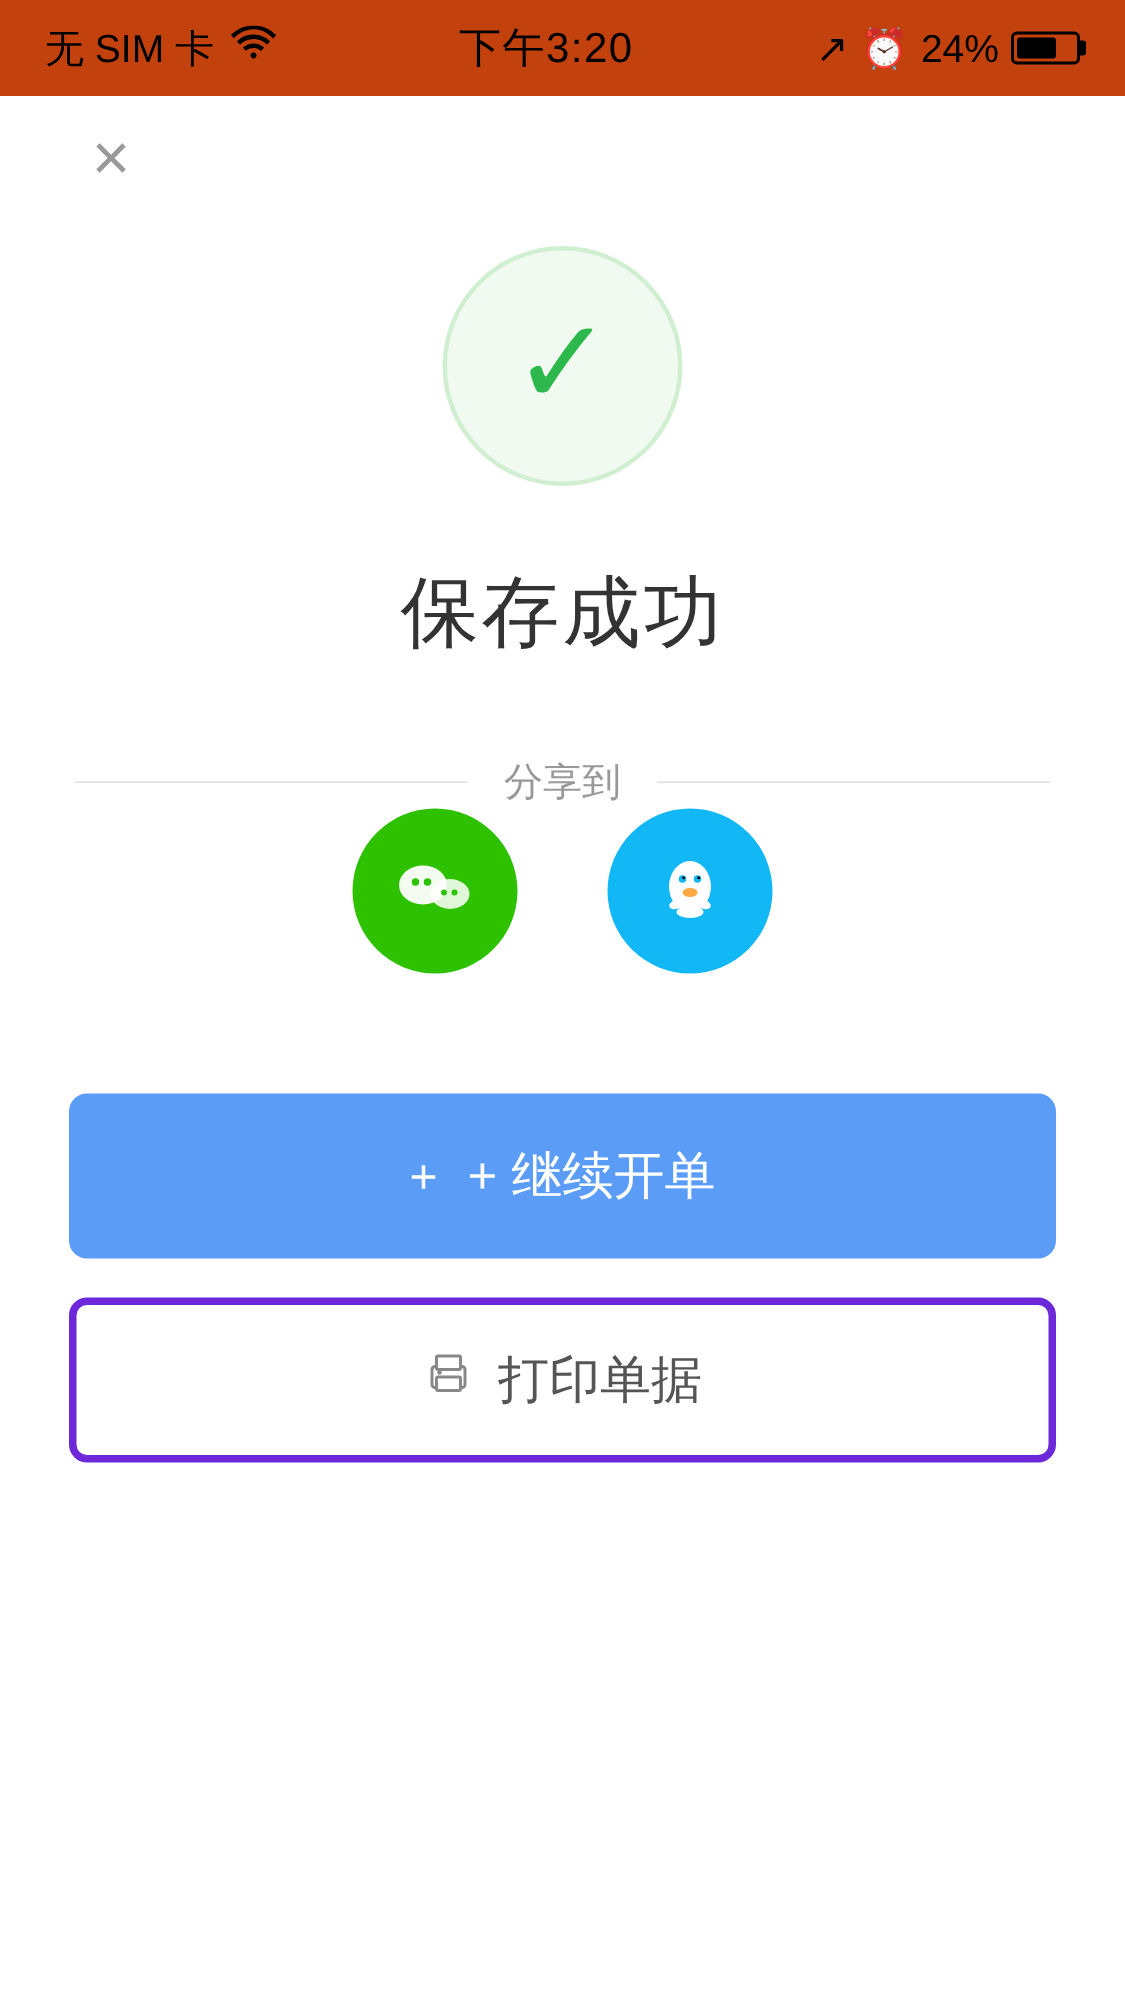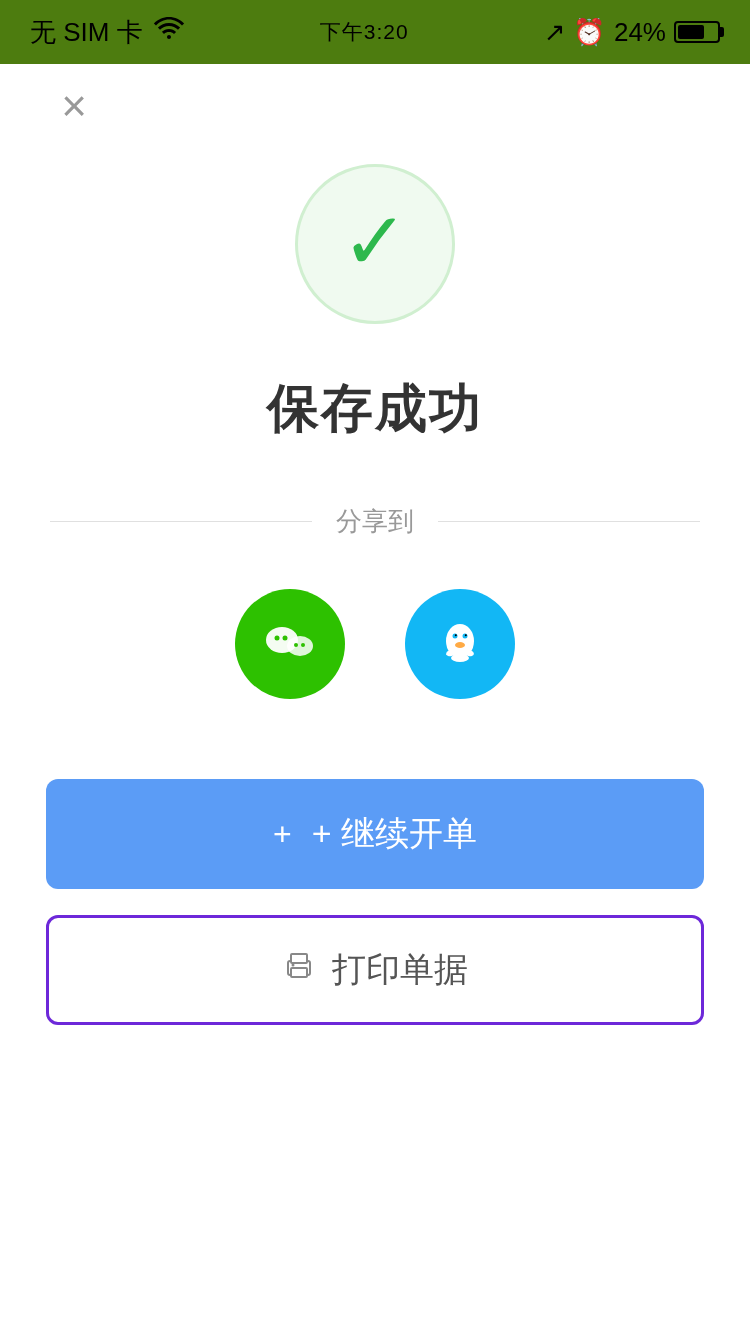--- a/index.html
+++ b/index.html
@@ -15,38 +15,38 @@
       background: #ffffff;
       font-family: -apple-system, "PingFang SC", "Helvetica Neue", sans-serif;
       overflow: hidden;
       position: relative;
     }
 
     
     .status-bar {
       width: 100%;
       height: 64px;
-      background: #4d7c0f;
+      background: #c2410c;
       display: flex;
       align-items: center;
       justify-content: space-between;
       padding: 0 30px;
       font-size: 26px;
       color: #000;
     }
 
     .status-left {
       display: flex;
       align-items: center;
       gap: 10px;
       font-size: 26px;
     }
 
     .status-center {
-      font-size: 21px;
+      font-size: 28px;
       font-weight: 500;
       letter-spacing: 1px;
     }
 
     .status-right {
       display: flex;
       align-items: center;
       gap: 8px;
       font-size: 26px;
     }
@@ -125,32 +125,31 @@
       color: #2db84d;
       font-size: 80px;
       line-height: 1;
       margin-top: -5px;
     }
 
     
     .success-title {
       font-size: 52px;
       color: #333;
-      font-weight: 700;
+      font-weight: 400;
       margin-bottom: 60px;
       letter-spacing: 2px;
     }
 
     
     .share-divider {
       width: 100%;
       display: flex;
       align-items: center;
       padding: 0 50px;
-      margin-bottom: 50px;
     }
 
     .divider-line {
       flex: 1;
       height: 1px;
       background: #e0e0e0;
     }
 
     .divider-text {
       font-size: 26px;
@@ -206,21 +205,21 @@
 
     .btn-primary {
       background: #5b9cf6;
       color: #fff;
       border: none;
     }
 
     .btn-secondary {
       background: #fff;
       color: #555;
-      border: 3px solid #6d28d9;
+      border: 5px solid #6d28d9;
     }
 
     
     .wechat-svg {
       width: 60px;
       height: 60px;
     }
 
     .qq-svg {
       width: 58px;

